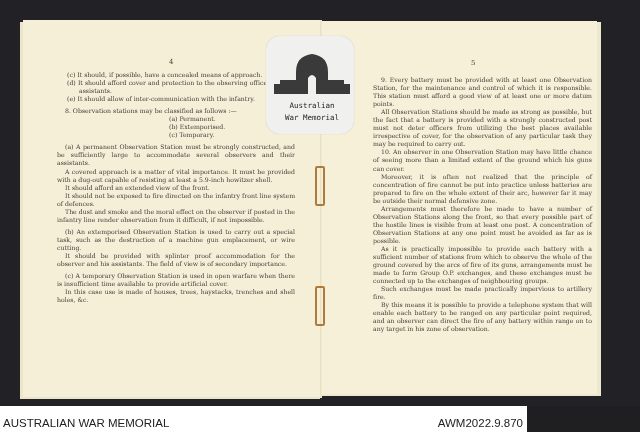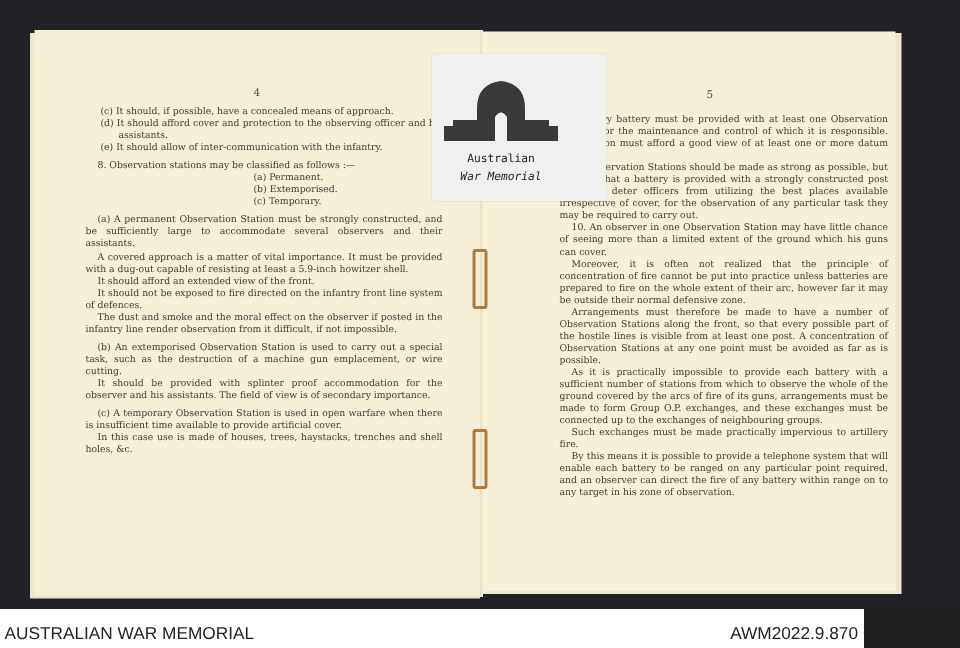--- a/index.html
+++ b/index.html
@@ -10,24 +10,24 @@
   .page-left{position:absolute;left:23px;top:20px;width:298px;height:377px;background:#f5efd8;}
   .page-right{position:absolute;left:321px;top:21px;width:276px;height:373px;background:#f6f0d9;}
   .fold{position:absolute;left:320px;top:20px;width:2px;height:378px;background:linear-gradient(90deg,#e4ddc0,#f3edd5);}
   .pagenum{position:absolute;font-size:7px;color:#4a4840;}
   .col{position:absolute;font-size:6.2px;line-height:8.05px;color:#3f3d38;text-align:justify;}
   .col p{margin:0;}
   .indent{text-indent:8px;}
   .sub{padding-left:12px;text-indent:-12px;margin-left:10px !important;}
   .list{padding-left:112px;}
   .gap{margin-top:4px !important;}
-  .logo{position:absolute;left:288px;top:36px;width:116px;height:98px;background:#f0f0ef;border-radius:2px;box-shadow:0 0 1px #bbb;}
+  .logo{position:absolute;left:266px;top:36px;width:88px;height:98px;background:#f0f0ef;border-radius:14px;box-shadow:0 0 1px #bbb;}
   .logo-text{position:absolute;left:0;width:92px;text-align:center;font-family:"DejaVu Sans Mono",monospace;font-size:7.5px;color:#222;line-height:10px;}
   .stitch{position:absolute;left:315px;width:10px;border:2px solid #b07a3a;border-radius:2px;box-sizing:border-box;}
-  .caption-bar{position:absolute;left:0;top:406px;width:576px;height:26px;background:#fff;}
+  .caption-bar{position:absolute;left:0;top:406px;width:527px;height:26px;background:#fff;}
   .caption-left{position:absolute;left:3px;top:11px;font-family:"Liberation Sans",sans-serif;font-size:11.5px;color:#222;}
   .caption-right{position:absolute;right:4px;top:11px;font-family:"Liberation Sans",sans-serif;font-size:11.5px;color:#222;text-align:right;}
 </style>
 </head>
 <body>
 
 <div class="photo">
   <div class="sheet-under-left"></div>
   <div class="sheet-under-right"></div>
 
@@ -71,20 +71,20 @@
 
   <div class="stitch" style="top:166px;height:40px;"></div>
   <div class="stitch" style="top:286px;height:40px;"></div>
 
   <div class="logo">
     <svg width="92" height="60" viewBox="0 0 92 60" style="position:absolute;left:0;top:6px;">
       <path d="M8 42 L8 52 L84 52 L84 42 L78 42 L78 38 L62 38 L62 30 Q62 14 46 12 Q30 14 30 30 L30 38 L14 38 L14 42 Z" fill="#3a3a3a"></path>
       <path d="M42 52 L42 36 Q46 30 50 36 L50 52 Z" fill="#f0f0ef"></path>
     </svg>
     <div class="logo-text" style="top:65px;">Australian</div>
-    <div class="logo-text" style="top:77px;font-style:italic;">War Memorial</div>
+    <div class="logo-text" style="top:77px;">War Memorial</div>
   </div>
 </div>
 
 <div class="caption-bar">
   <div class="caption-left">AUSTRALIAN WAR MEMORIAL</div>
   <div class="caption-right">AWM2022.9.870</div>
 </div>
 
 </body></html>

